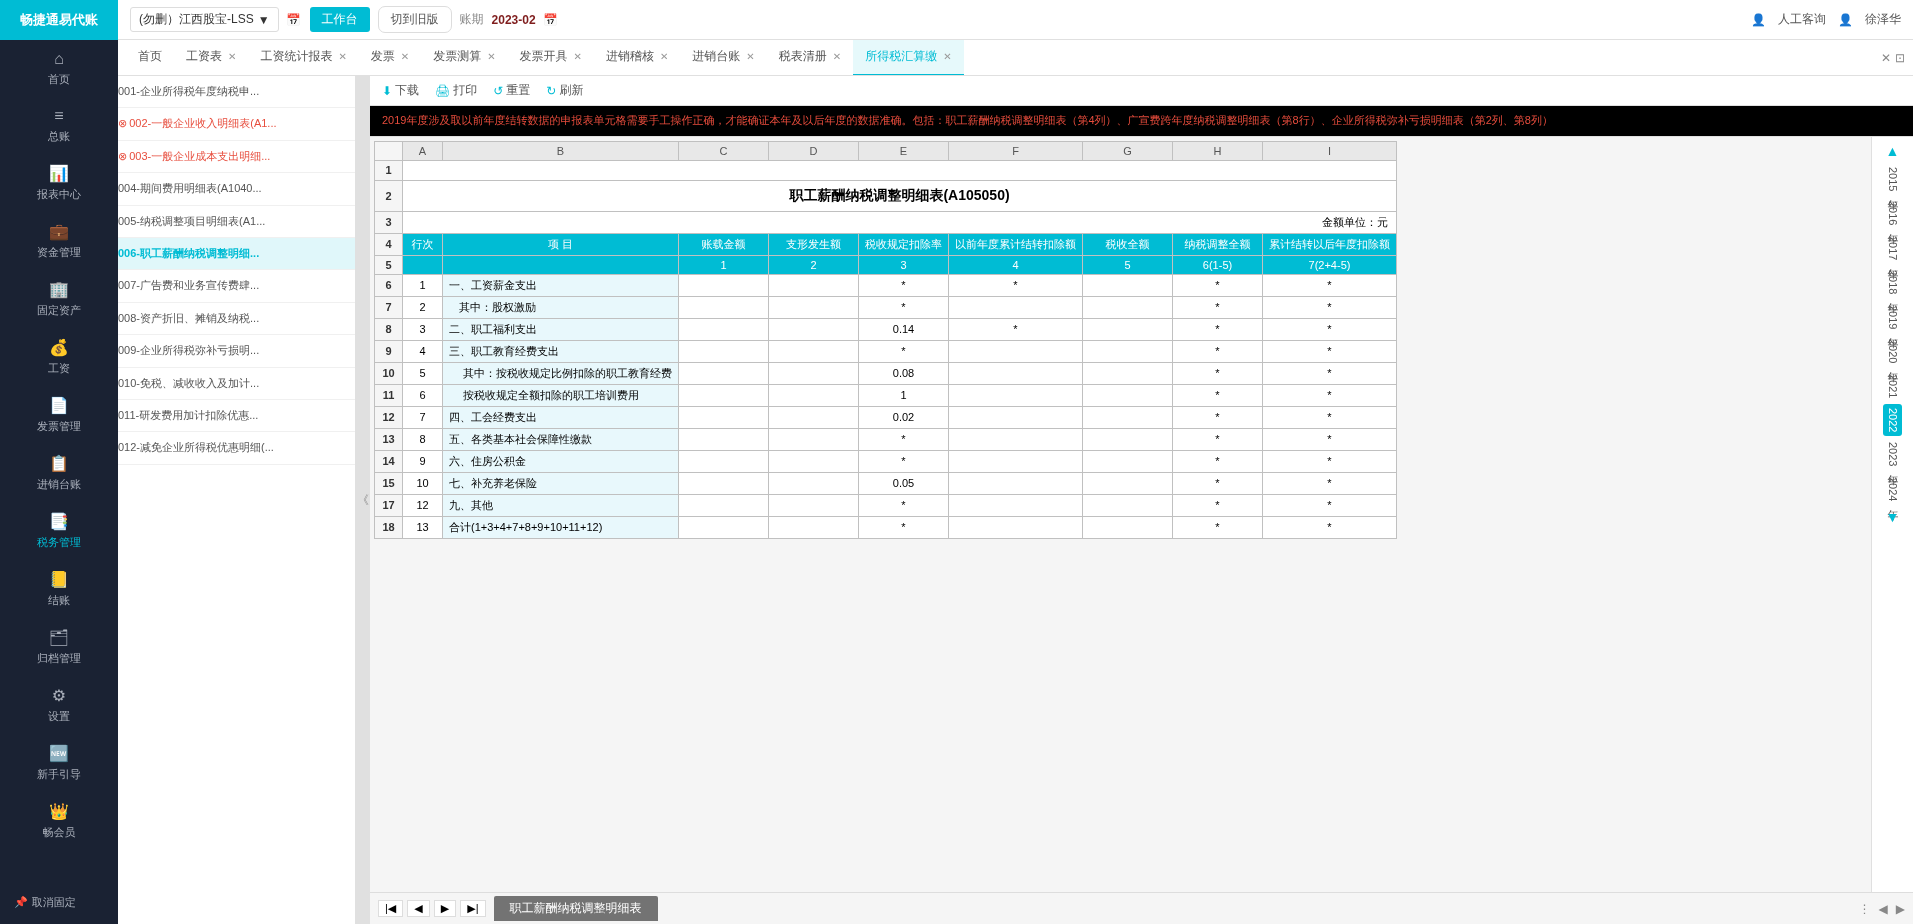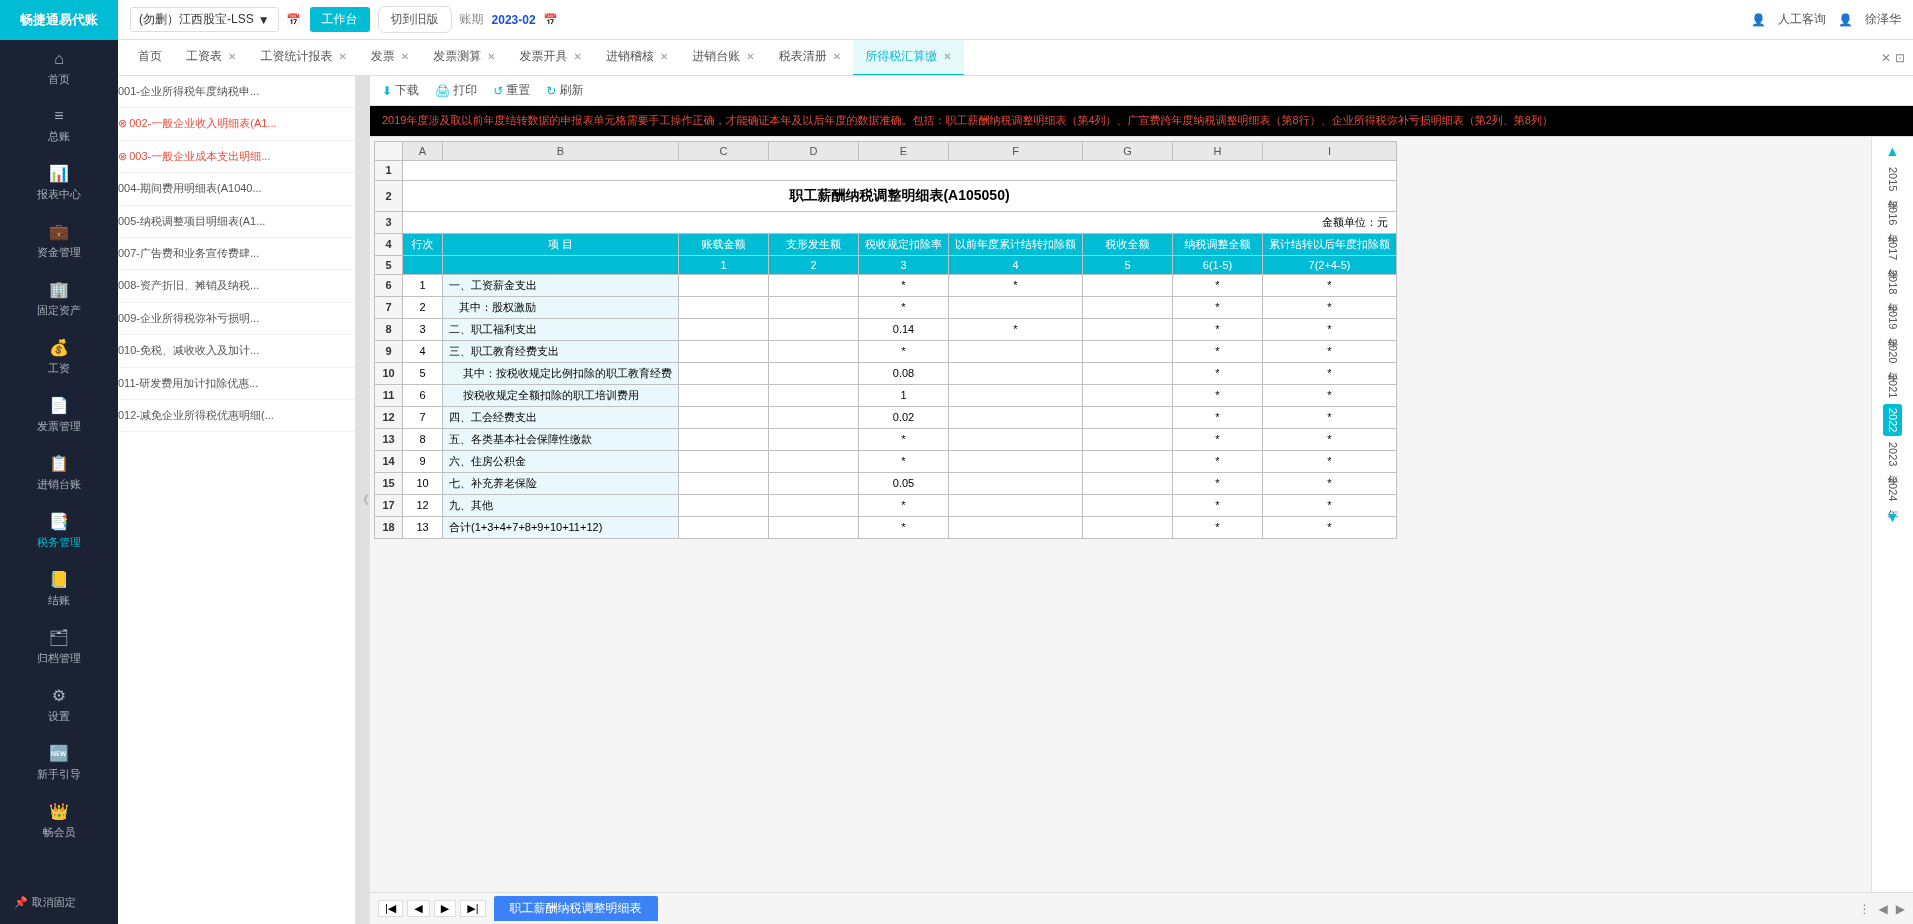--- a/index.html
+++ b/index.html
@@ -60,21 +60,21 @@
     th, td { border: 1px solid #c0c0c0; padding: 3px 6px; white-space: nowrap; }
     th { background: #00bcd4; color: white; text-align: center; font-weight: normal; }
     td { background: white; }
     td.row-num { background: #f5f5f5; text-align: center; color: #333; font-weight: bold; }
     td.label { background: #e8f8fc; text-align: left; margin-left: 44px; }
     td.number { text-align: right; }
     td.center { text-align: center; }
 
     
     .bottom-tabbar { height: 32px; background: #f5f5f5; border-top: 1px solid #ddd; display: flex; align-items: center; padding: 0 8px; flex-shrink: 0; }
-    .bottom-tab { padding: 4px 16px; background: #3b82f6; color: white; font-size: 12px; border-radius: 2px 2px 0 0; }
+    .bottom-tab { padding: 4px 16px; background: #737373; color: white; font-size: 12px; border-radius: 2px 2px 0 0; }
     .bottom-nav { display: flex; align-items: center; gap: 4px; margin-right: 8px; }
     .bottom-nav-btn { background: #fff; border: 1px solid #ddd; padding: 1px 6px; cursor: pointer; font-size: 11px; }
 
     .collapse-btn { width: 14px; background: #e0e0e0; display: flex; align-items: center; justify-content: center; cursor: pointer; color: #888; font-size: 12px; flex-shrink: 0; }
   </style>
 </head>
 <body>
 
 <div class="sidebar">
   <div class="sidebar-logo">畅捷通易代账</div>
@@ -146,21 +146,21 @@
 
   <div class="topbar">
     <div class="topbar-company">
       <span>(勿删）江西股宝-LSS</span>
       <span>▼</span>
     </div>
     <span style="color:#888;">📅</span>
     <button class="topbar-btn">工作台</button>
     <button class="topbar-btn-outline">切到旧版</button>
     <span style="color:#888;">账期</span>
-    <span style="color:#1d4ed8; font-weight:bold;">2023-02</span>
+    <span style="color:#7f1d1d; font-weight:bold;">2023-02</span>
     <span style="color:#888;">📅</span>
     <div class="topbar-right">
       <span>👤</span>
       <span style="cursor:pointer;">人工客询</span>
       <span>👤</span>
       <span>徐泽华</span>
     </div>
   </div>
 
   <div class="tabs">
@@ -214,20 +214,21 @@
     <div class="left-panel">
       <div class="left-panel-item">001-企业所得税年度纳税申...</div>
       <div class="left-panel-item error">
         <span class="err-icon">⊗</span>002-一般企业收入明细表(A1...
       </div>
       <div class="left-panel-item error">
         <span class="err-icon">⊗</span>003-一般企业成本支出明细...
       </div>
       <div class="left-panel-item">004-期间费用明细表(A1040...</div>
       <div class="left-panel-item">005-纳税调整项目明细表(A1...</div>
+      <div class="left-panel-item active">006-职工薪酬纳税调整明细...</div>
       <div class="left-panel-item">007-广告费和业务宣传费肆...</div>
       <div class="left-panel-item">008-资产折旧、摊销及纳税...</div>
       <div class="left-panel-item">009-企业所得税弥补亏损明...</div>
       <div class="left-panel-item">010-免税、减收收入及加计...</div>
       <div class="left-panel-item">011-研发费用加计扣除优惠...</div>
       <div class="left-panel-item">012-减免企业所得税优惠明细(...</div>
     </div>
 
     <div class="collapse-btn">《</div>
 

